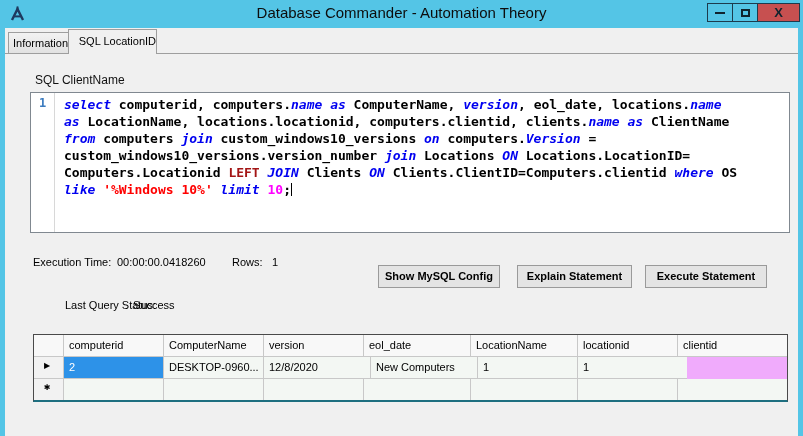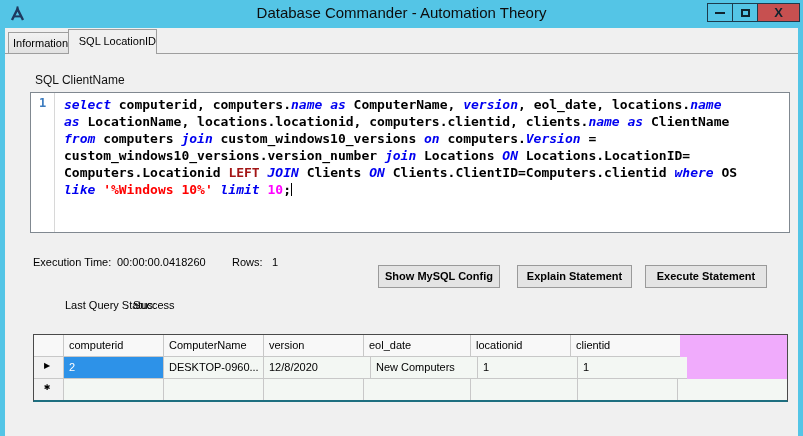--- a/index.html
+++ b/index.html
@@ -124,20 +124,21 @@
   <div class="inforow lab-status">Last Query Status:</div>
   <div class="inforow val-status">Success</div>
 
   <div class="grid">
     <div class="g-row g-head">
       <div class="g-cell g-rowhead"></div>
       <div class="g-cell c0">computerid</div>
       <div class="g-cell c1">ComputerName</div>
       <div class="g-cell c2">version</div>
       <div class="g-cell c3">eol_date</div>
+      <div class="g-cell c4">LocationName</div>
       <div class="g-cell c5">locationid</div>
       <div class="g-cell c6">clientid</div>
     </div>
     <div class="g-row">
       <div class="g-cell g-rowhead">▶</div>
       <div class="g-cell c0 sel">2</div>
       <div class="g-cell c1">DESKTOP-0960...</div>
       <div class="g-cell c3">12/8/2020</div>
       <div class="g-cell c4">New Computers</div>
       <div class="g-cell c5">1</div>

